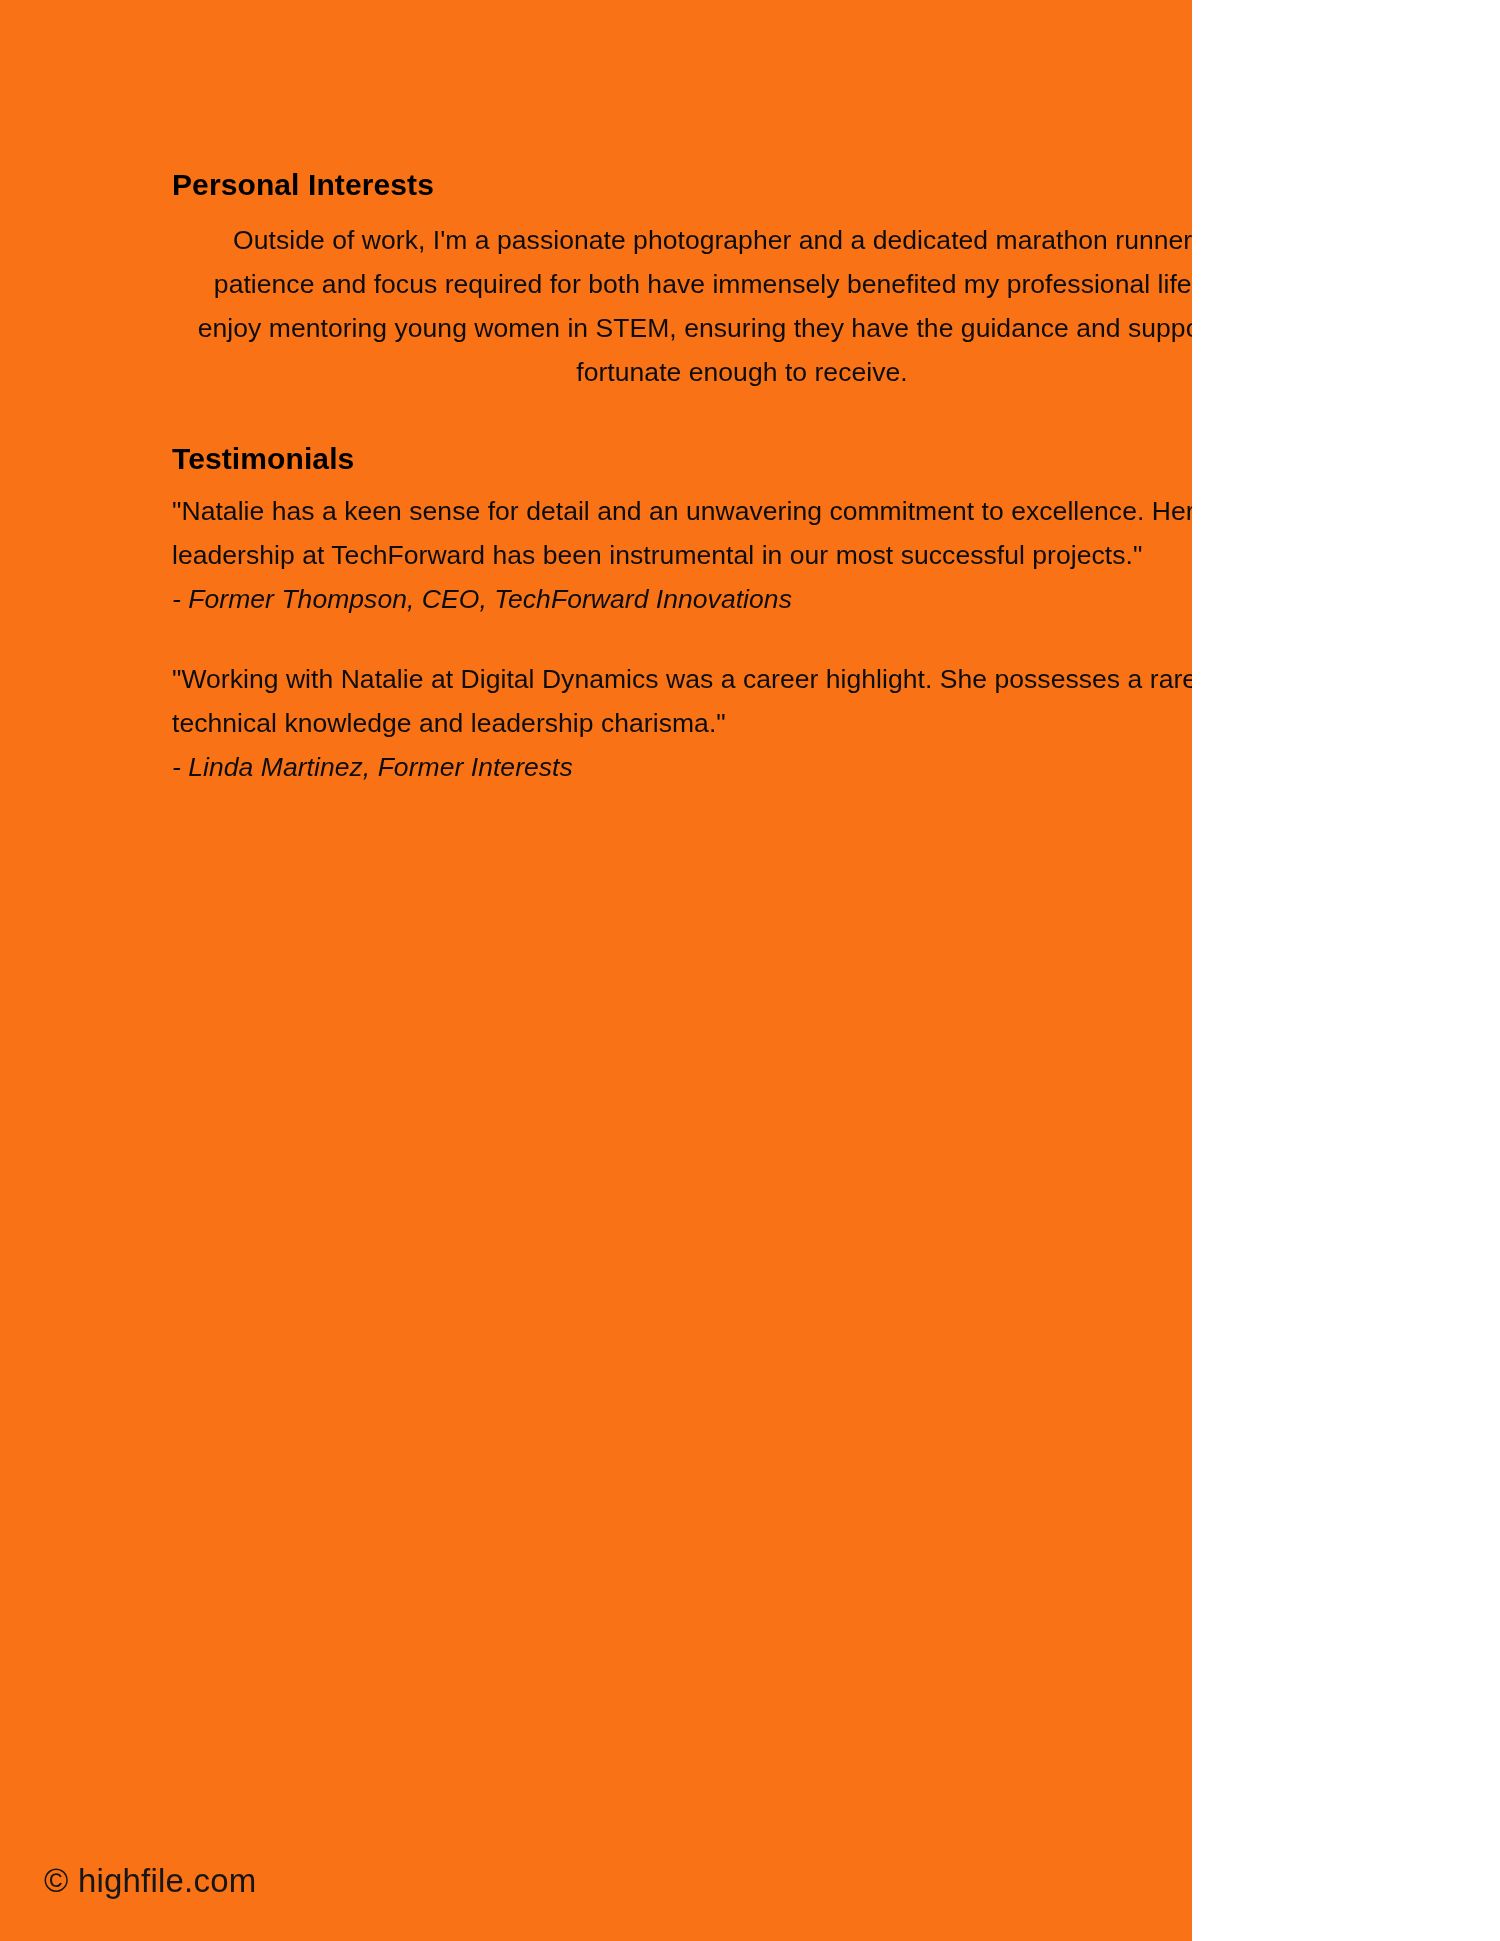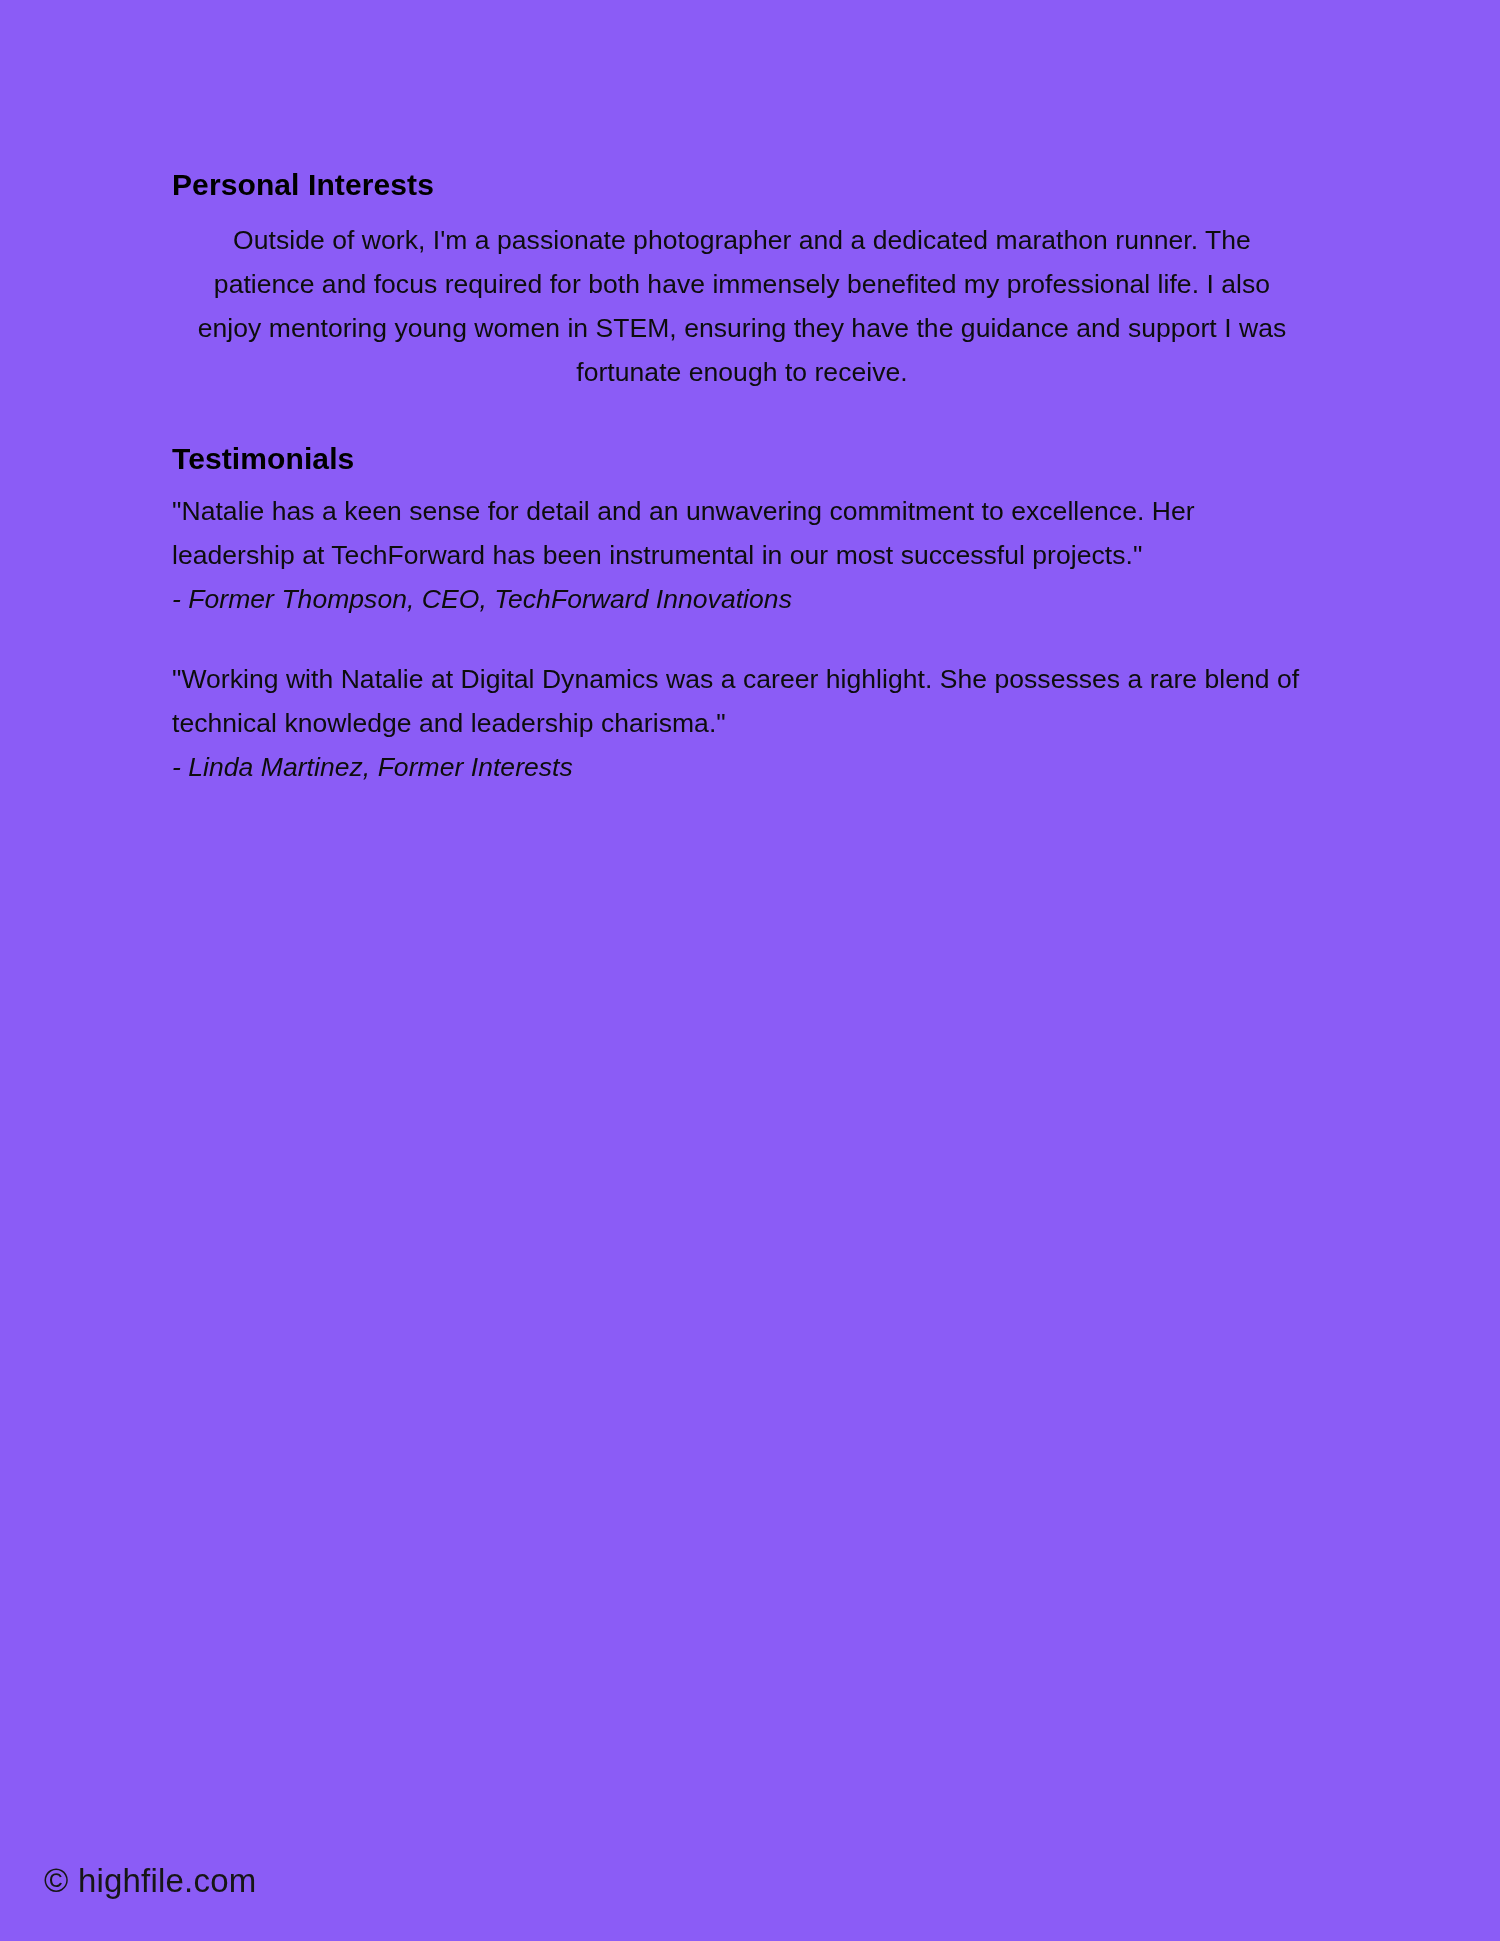--- a/index.html
+++ b/index.html
@@ -7,23 +7,23 @@
     padding: 0;
     background: #ffffff;
   }
   body {
     font-family: "Liberation Sans", sans-serif;
     color: #000000;
     -webkit-font-smoothing: antialiased;
   }
   .page {
     position: relative;
-    width: 1500px;
+    width: 1192px;
     height: 1941px;
-    background: #8b5cf6;
+    background: #f97316;
     overflow: hidden;
     box-sizing: border-box;
   }
   .content {
     position: absolute;
     left: 172px;
     top: 168px;
     width: 1140px;
   }
   .section-heading {

